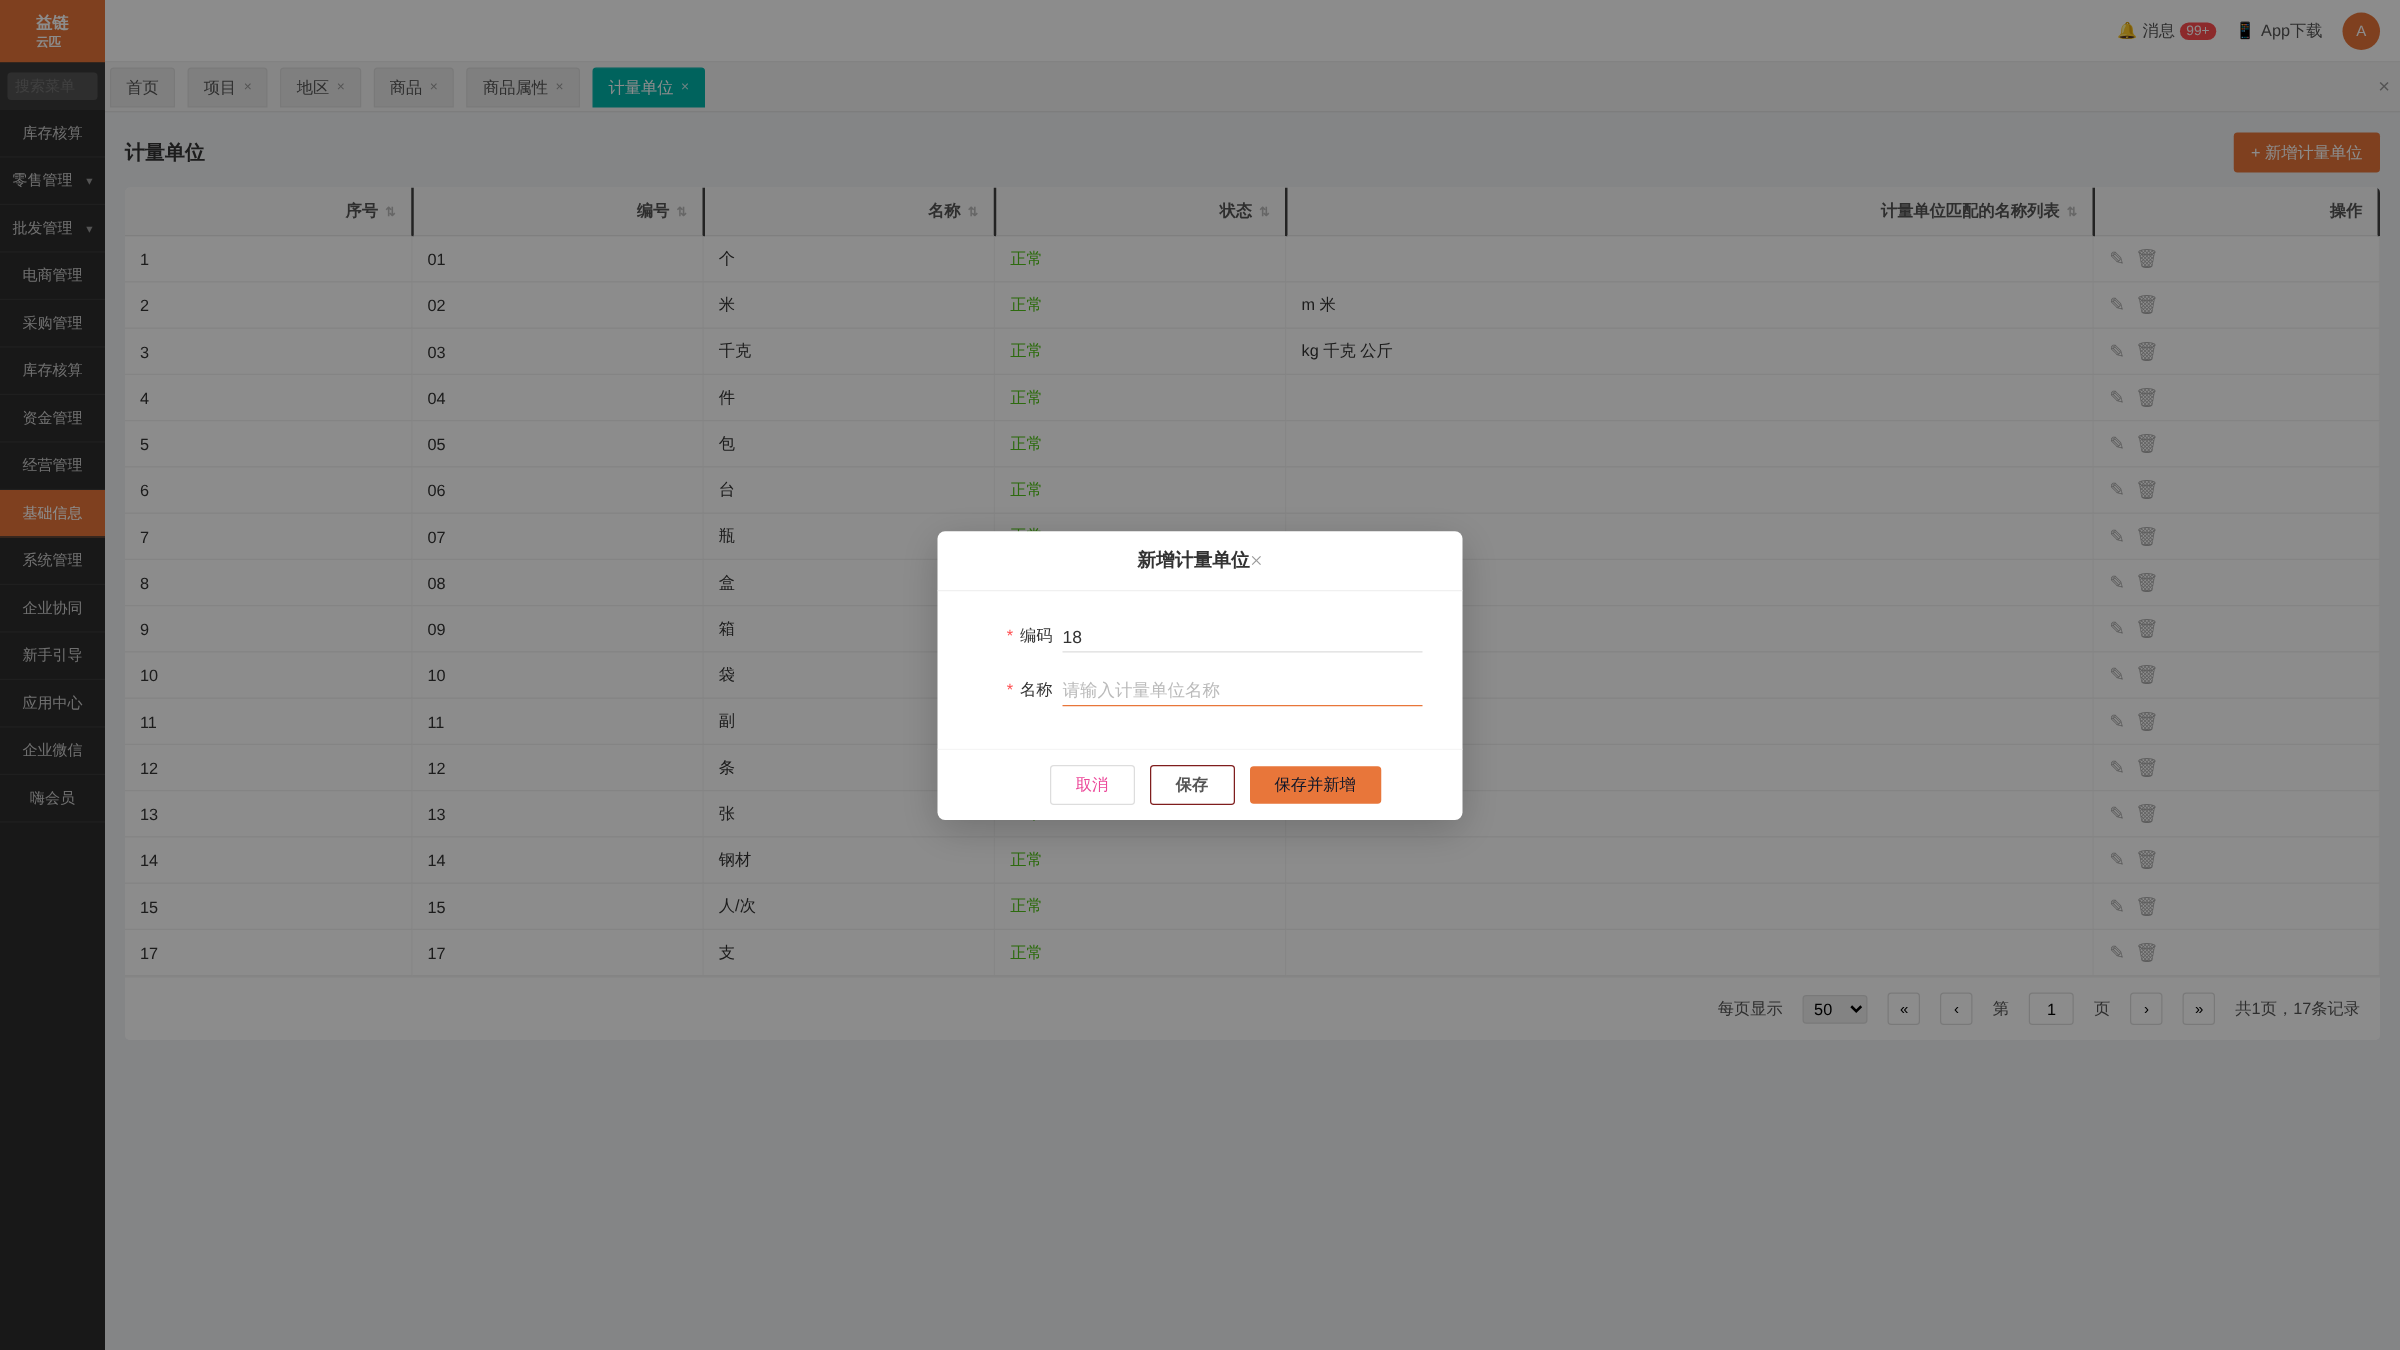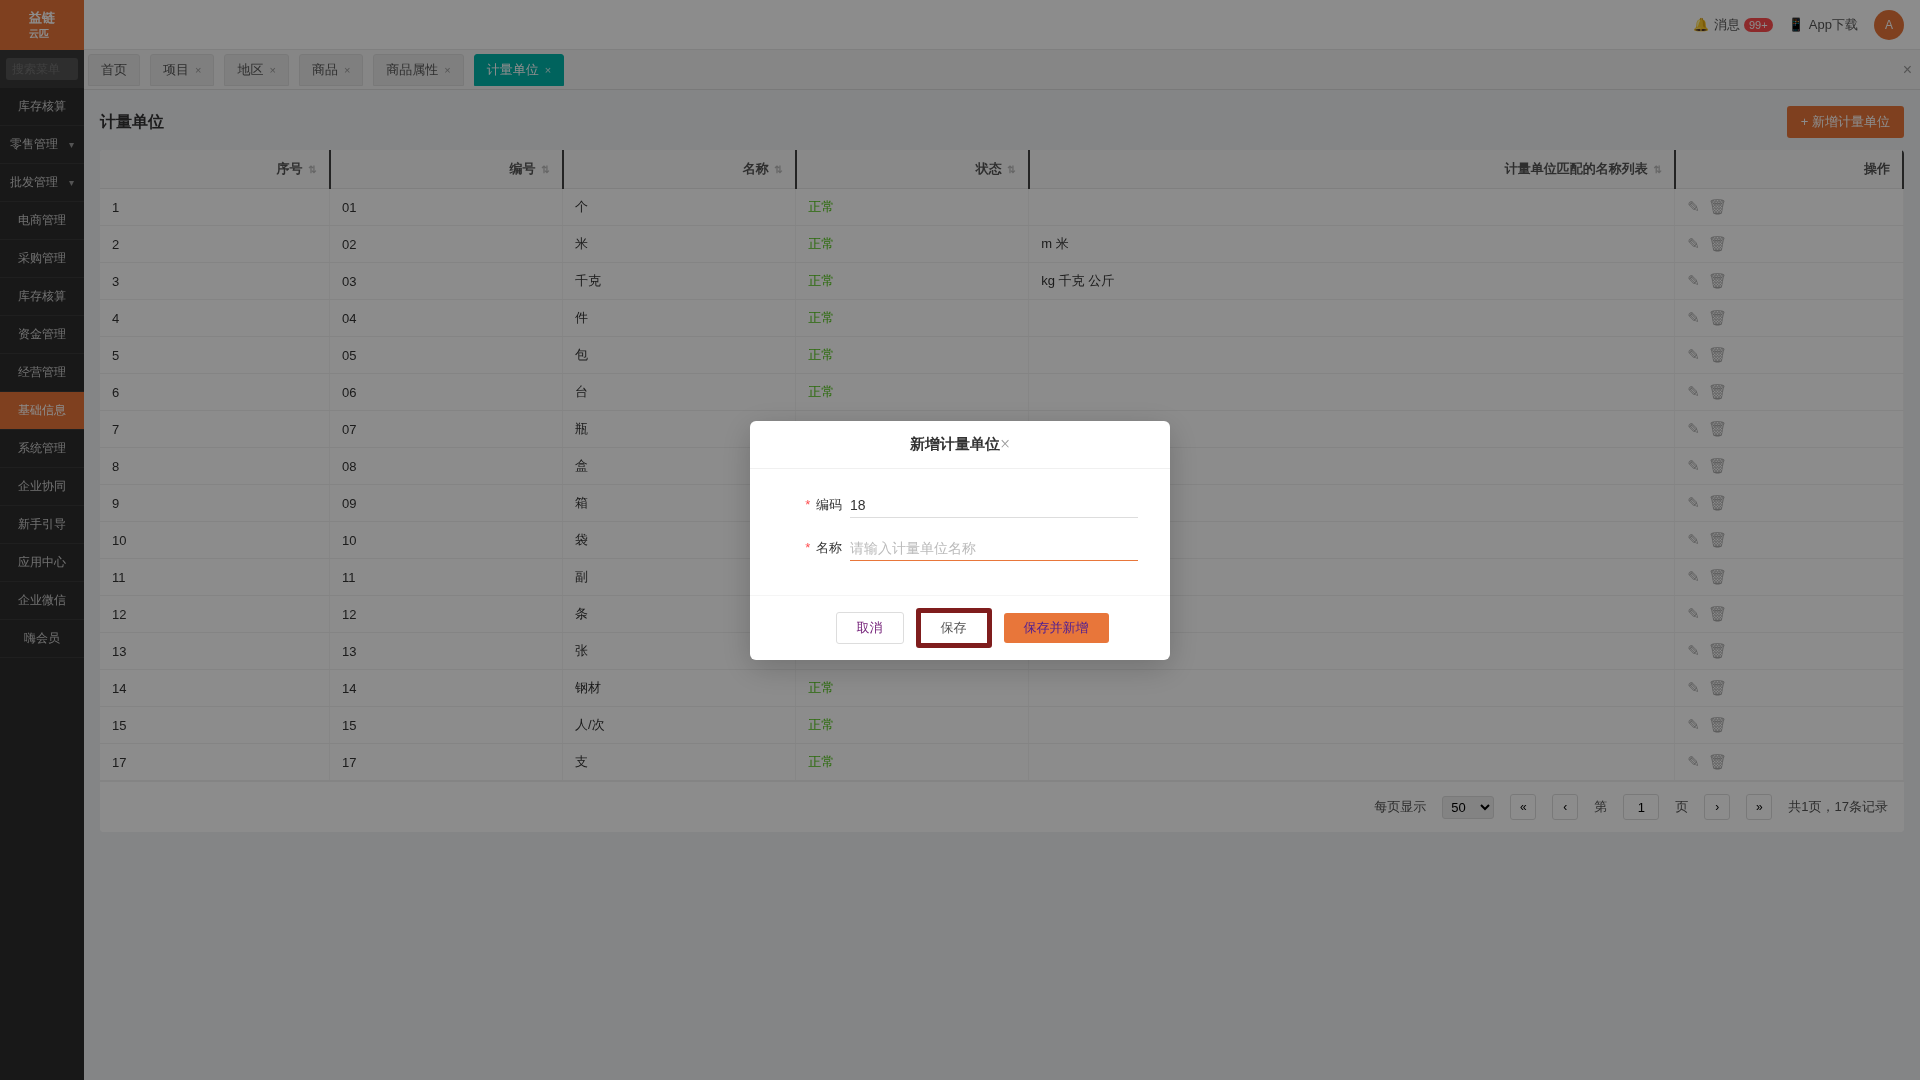--- a/index.html
+++ b/index.html
@@ -329,40 +329,41 @@
       justify-content: center;
       gap: 12px;
       border-top: 1px solid #f5f5f5;
     }
     .btn-cancel {
       padding: 6px 20px;
       border: 1px solid #ddd;
       border-radius: 3px;
       background: white;
       cursor: pointer;
-      color: #701a75;
+      color: #ec4899;
       font-size: 13px;
       margin-left: 24px;
     }
     .btn-save {
       padding: 6px 20px;
-      border: 5px solid #7f1d1d;
+      border: 1px solid #7f1d1d;
       border-radius: 3px;
       background: white;
       cursor: pointer;
       color: #555;
       font-size: 13px;
+      font-weight: bold;
     }
     .btn-save-new {
       padding: 6px 20px;
       border: none;
       border-radius: 3px;
       background: #e8763a;
       cursor: pointer;
-      color: #4c1d95;
+      color: #0f172a;
       font-size: 13px;
     }
   </style>
 </head>
 <body>
 
 <div class="sidebar">
   <div class="sidebar-logo">
     <div>
       <div style="font-size:13px;font-weight:bold;">益链</div>

